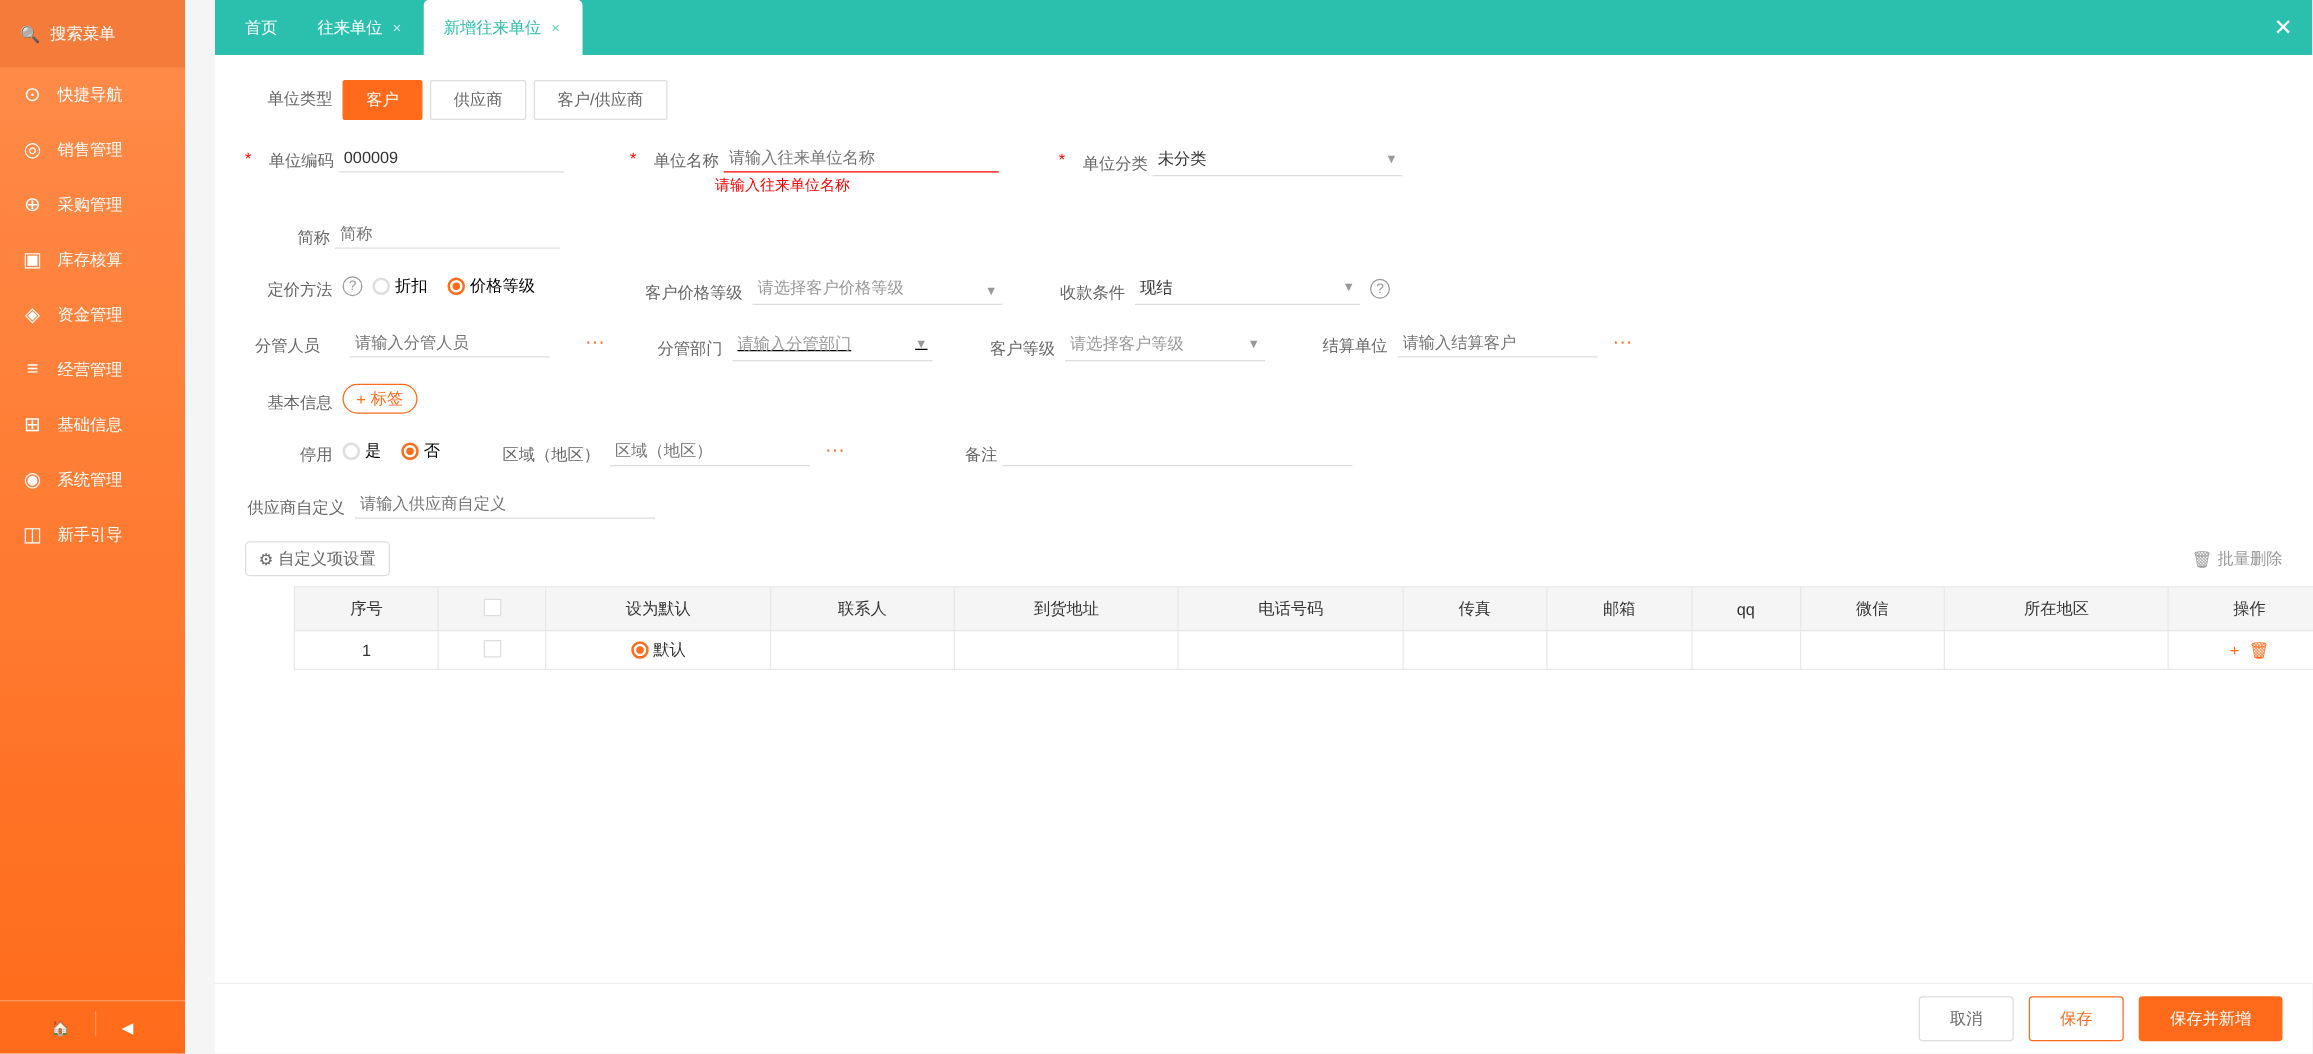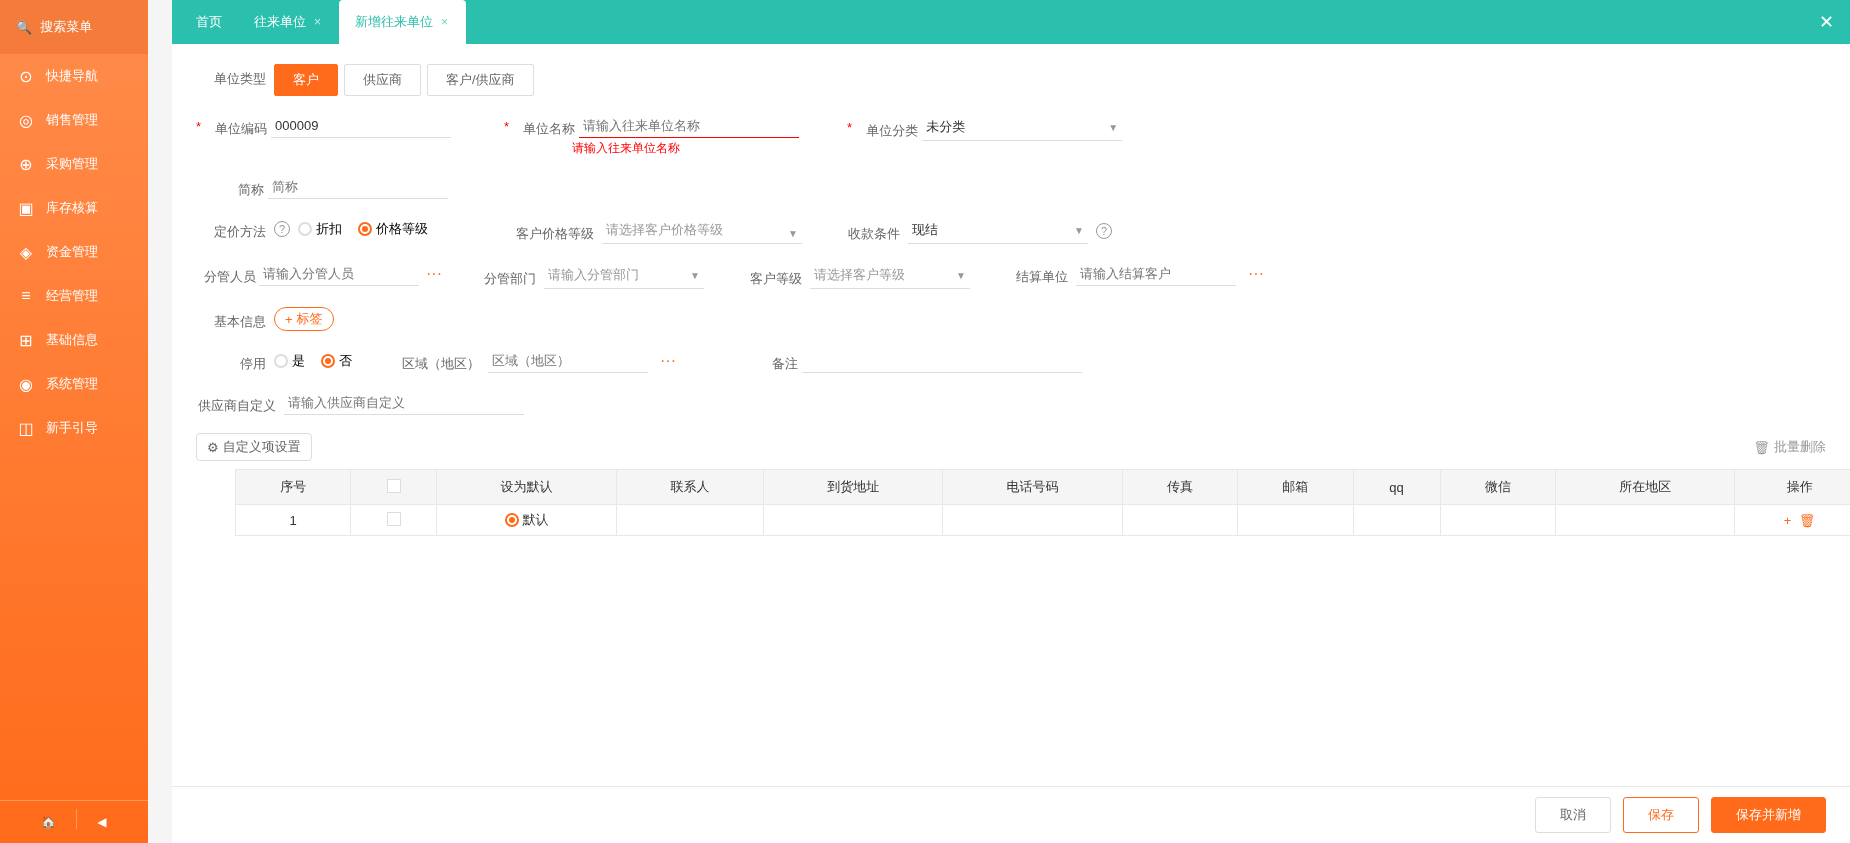--- a/index.html
+++ b/index.html
@@ -483,29 +483,29 @@
         <div class="form-select" style="width:180px;">
           <span class="form-select-text" style="color:#333;">现结</span>
           <span class="form-select-arrow">▼</span>
         </div>
         <div class="help-icon">?</div>
       </div>
     </div>
 
     <div class="form-row">
 
-      <div style="display:flex;align-items:center;gap:3px;">
+      <div style="display:flex;align-items:center;gap:24px;">
         <span class="form-label" style="min-width:60px;">分管人员</span>
         <input class="form-control" type="text" placeholder="请输入分管人员" style="width: 160px;">
         <span class="ellipsis-btn">···</span>
       </div>
 
       <div style="display:flex;align-items:center;gap:8px;margin-left:30px;">
         <span class="form-label" style="min-width:50px;">分管部门</span>
-        <div class="form-select" style="width:160px;">
+        <div class="form-select" style="width:160px;text-decoration:underline;">
           <span class="form-select-text">请输入分管部门</span>
           <span class="form-select-arrow">▼</span>
         </div>
       </div>
 
       <div style="display:flex;align-items:center;gap:8px;margin-left:30px;">
         <span class="form-label" style="min-width:60px;">客户等级</span>
         <div class="form-select" style="width:160px;">
           <span class="form-select-text">请选择客户等级</span>
           <span class="form-select-arrow">▼</span>

